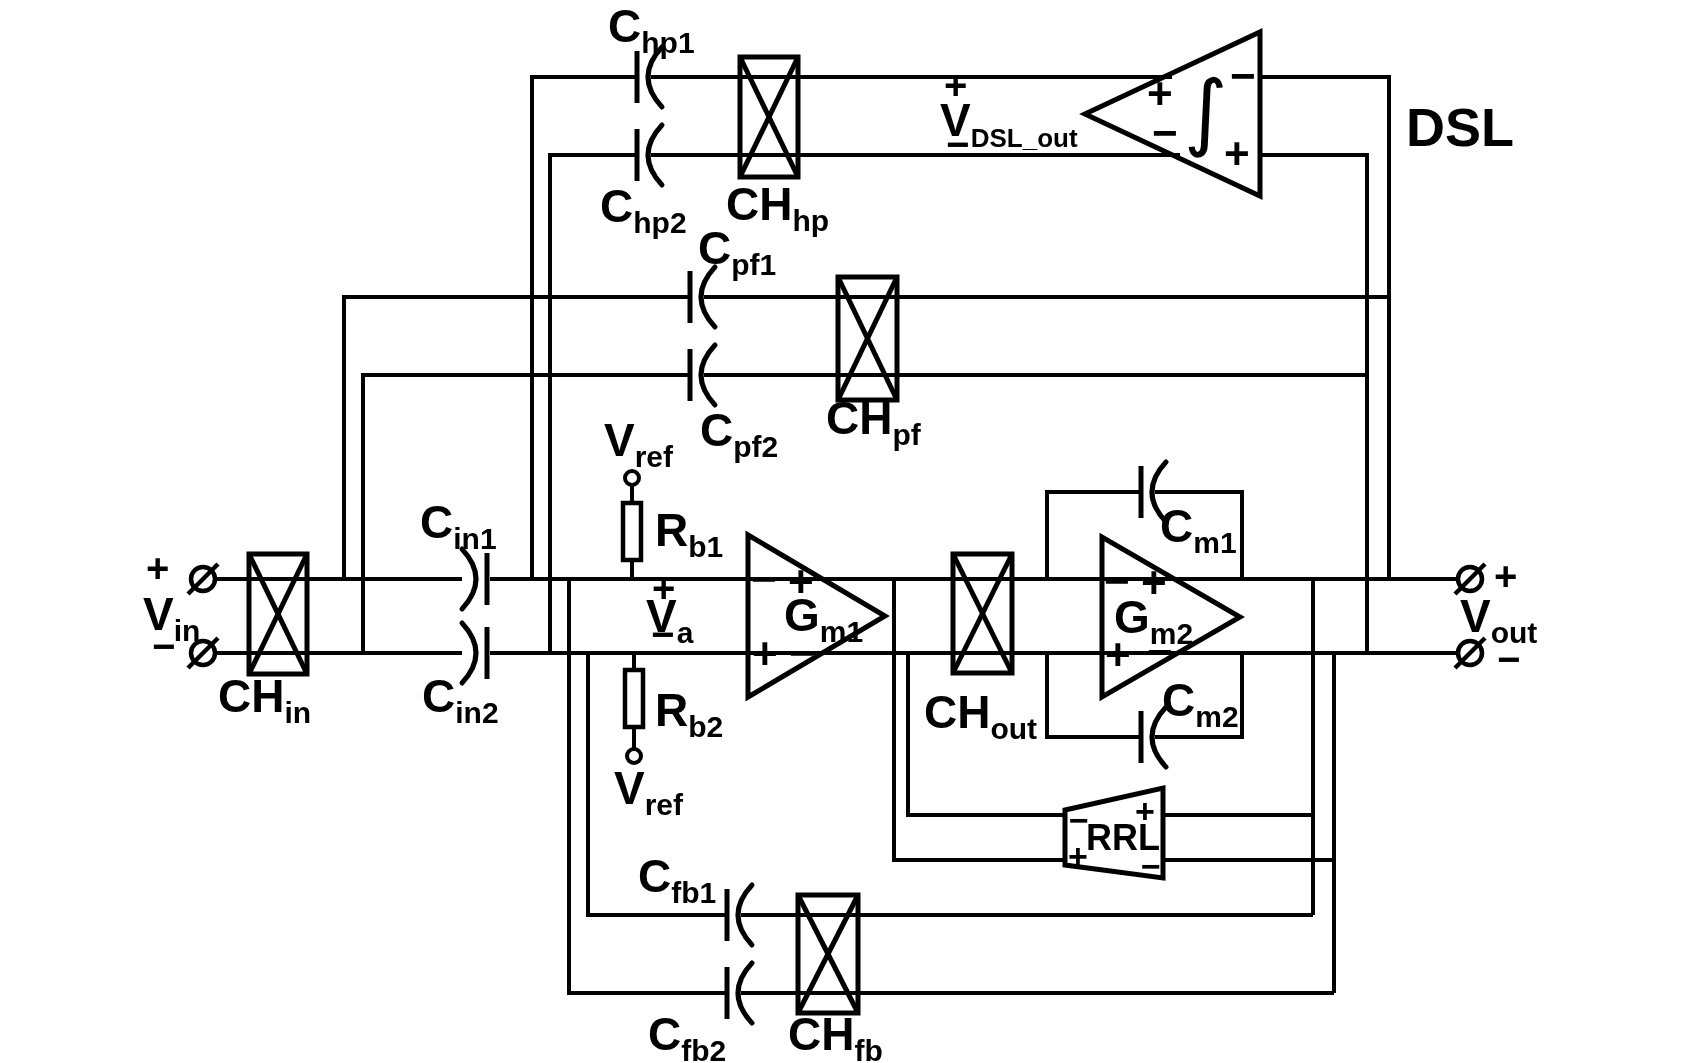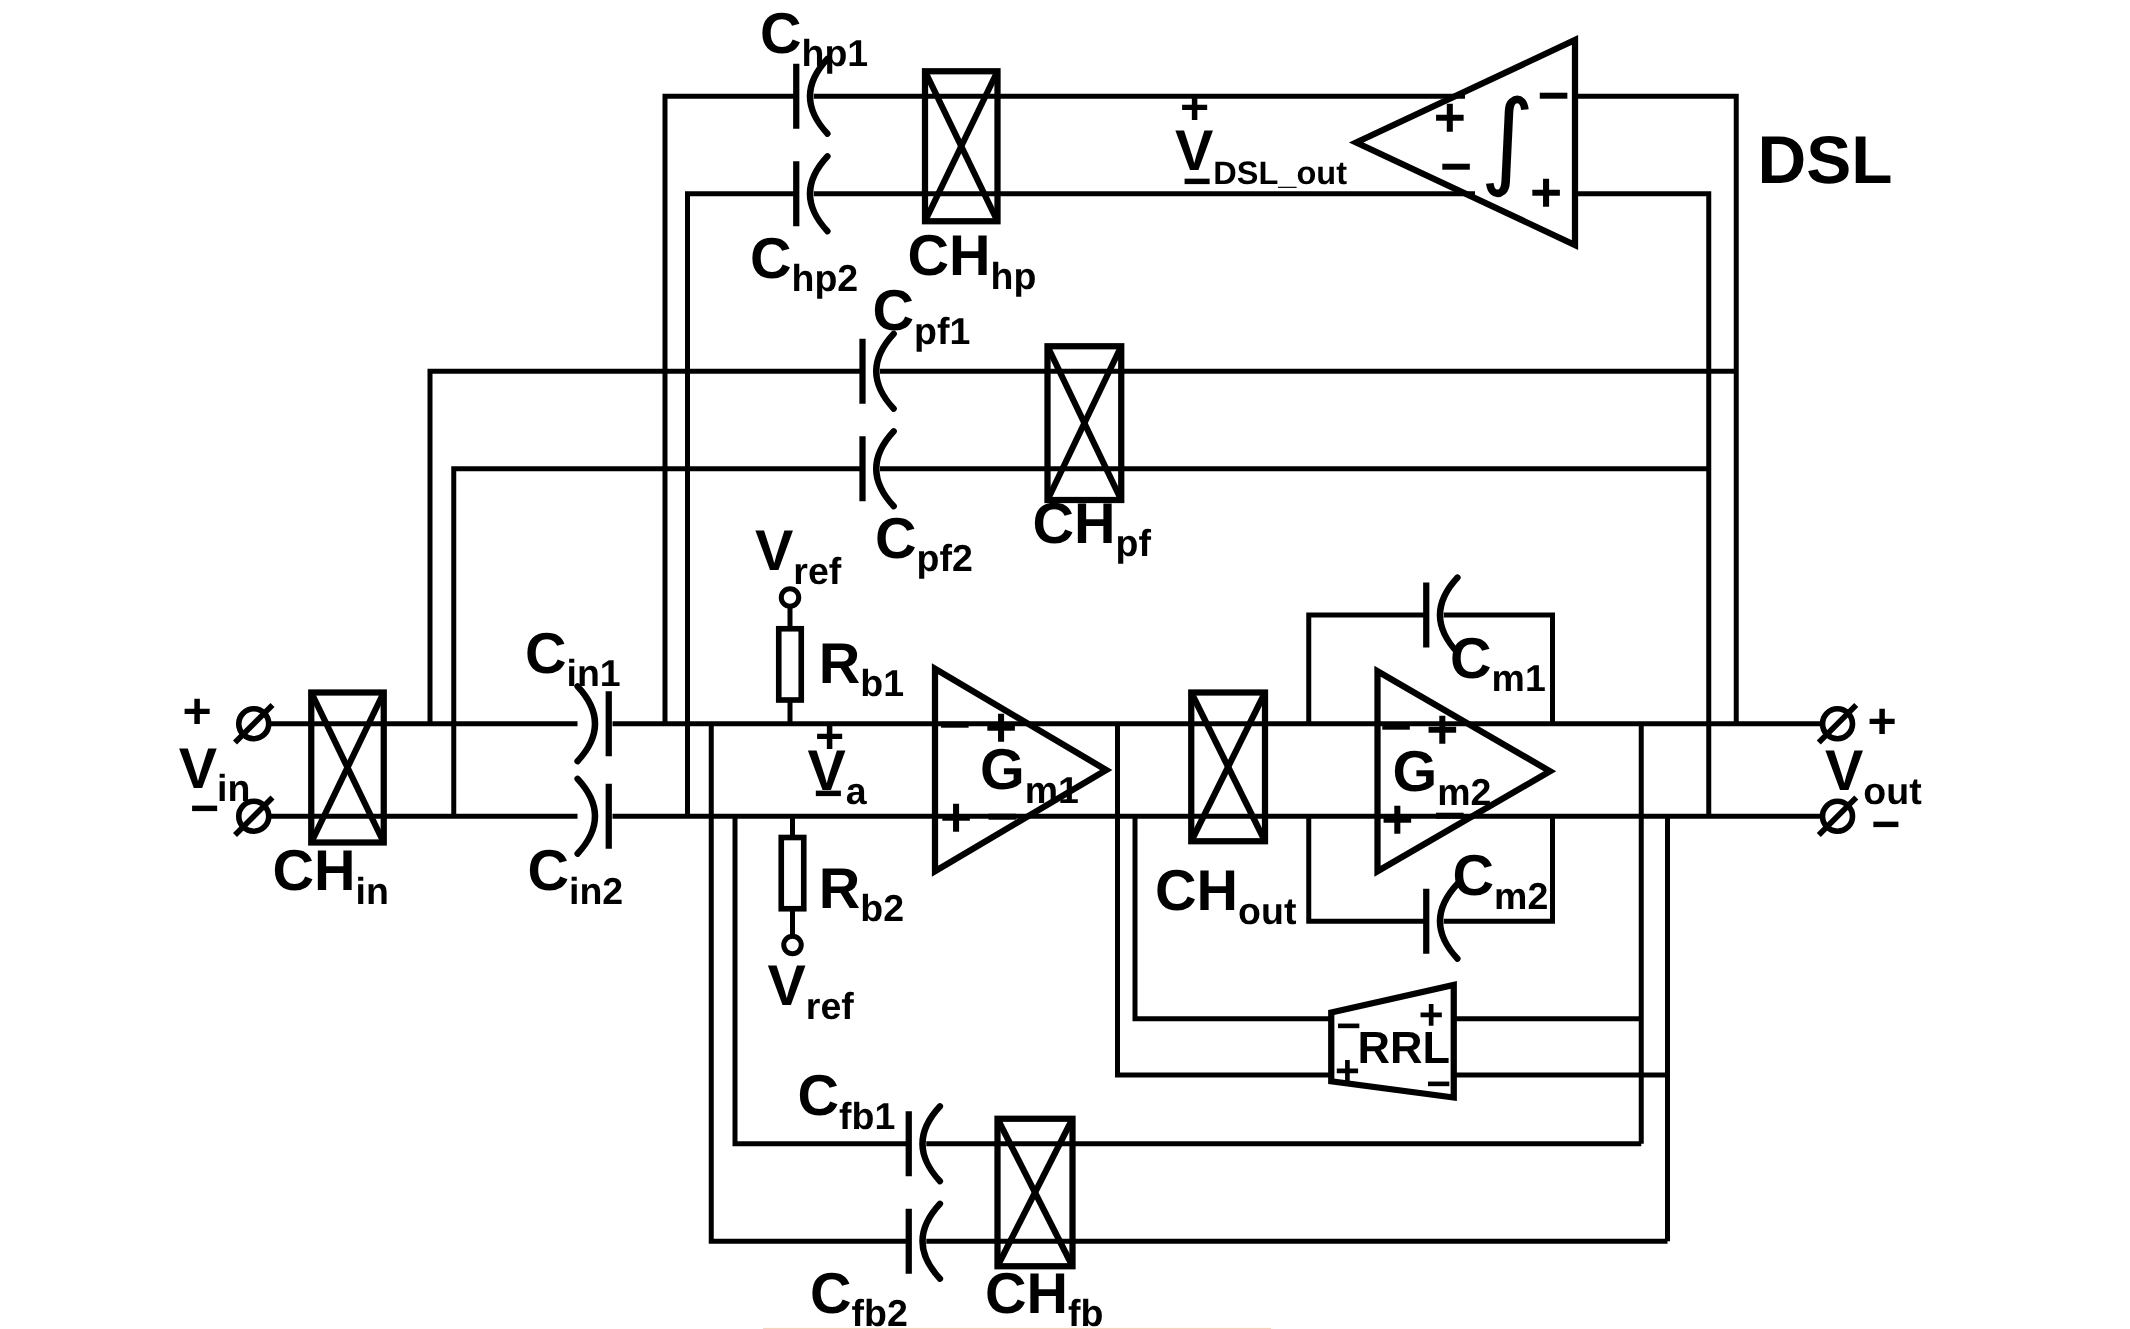--- a/index.html
+++ b/index.html
@@ -1,16 +1,16 @@
 <!DOCTYPE html>
 <html><head>
 <meta charset="utf-8">
 <style>
   html,body { margin:0; padding:0; background:#ffffff; }
-  #stage { position:relative; width:1704px; height:1063px; background:#f97316; overflow:hidden; }
+  #stage { position:relative; width:1704px; height:1063px; background:#0369a1; overflow:hidden; }
   svg { display:block; }
   svg text { font-family:"Liberation Sans", sans-serif; font-weight:bold; fill:#000000; }
   svg text.glyph-integral { font-family:"DejaVu Sans", sans-serif; font-weight:normal; }
 </style>
 </head>
 <body>
 
 <div id="stage">
   <svg id="schematic-svg" xmlns="http://www.w3.org/2000/svg" width="1704" height="1063" viewBox="0 0 1704 1063" style="background: rgb(255, 255, 255);">
       <polyline points="215,579 462,579" fill="none" stroke="#000000" stroke-width="4" stroke-linejoin="miter"></polyline>

